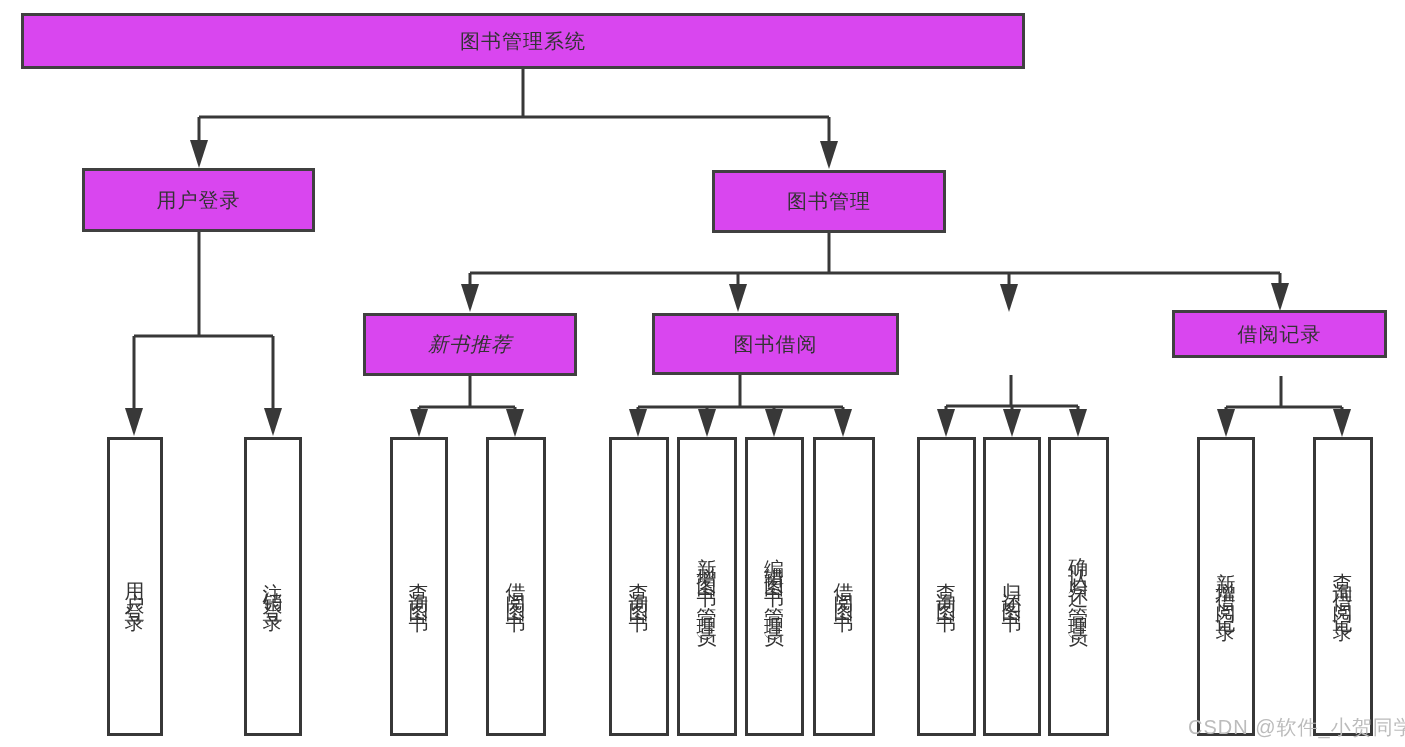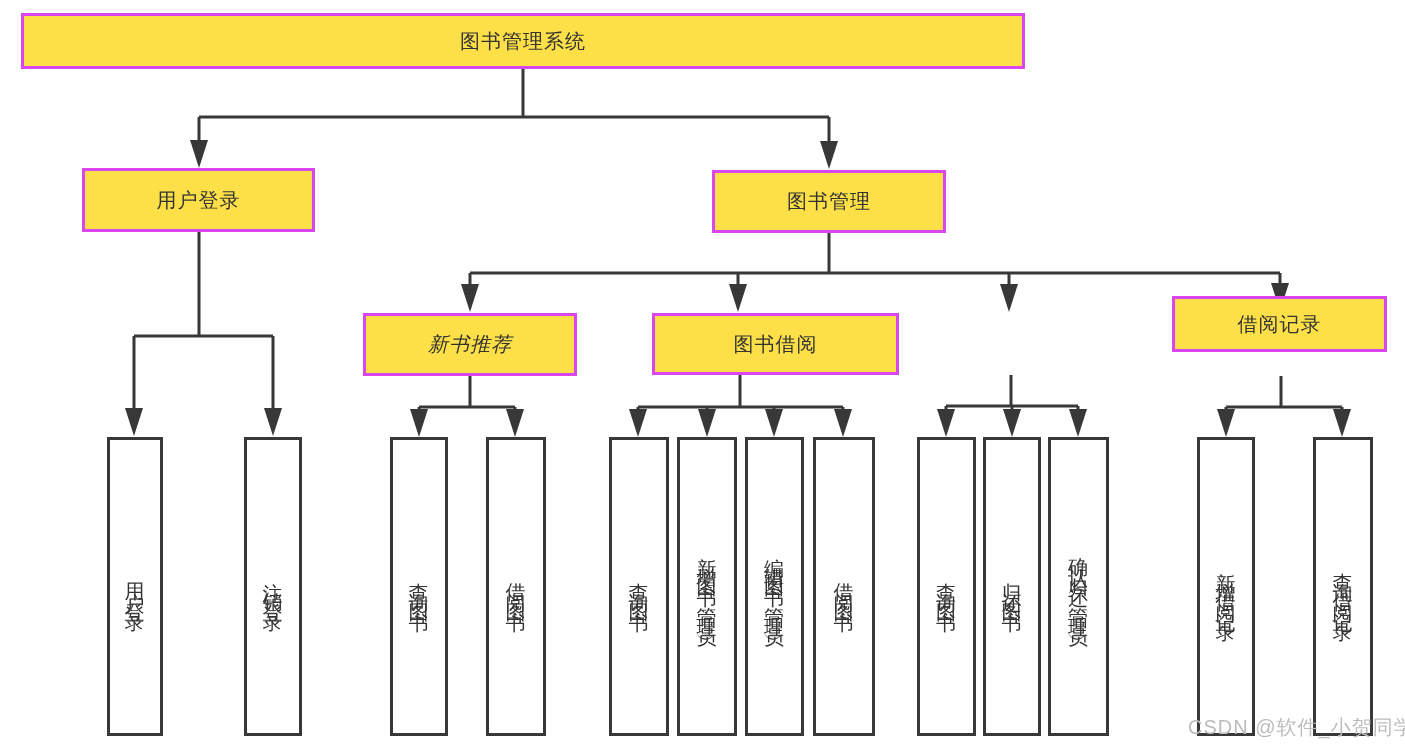--- a/index.html
+++ b/index.html
@@ -7,22 +7,22 @@
     position:relative;
     width:1405px;height:747px;
     background:#ffffff;
     font-family:"Liberation Sans","DejaVu Sans",sans-serif;
     overflow:hidden;
   }
   #connectors{position:absolute;left:0;top:0;width:1405px;height:747px;z-index:1;}
   .node{
     position:absolute;
     box-sizing:border-box;
-    border:3px solid #d946ef;
-    background:#fde047;
+    border:3px solid #404040;
+    background:#d946ef;
     display:flex;align-items:center;justify-content:center;
     color:#333333;
     font-size:20px;
     letter-spacing:1px;
     z-index:2;
   }
   .leaf{
     position:absolute;
     box-sizing:border-box;
     border:3px solid #383838;
@@ -91,21 +91,21 @@
     <polygon class="ahead" points="1342,437 1333,409 1351,409"></polygon>
   </svg>
 
   <div class="node" style="left:21px;top:13px;width:1004px;height:56px;">图书管理系统</div>
 
   <div class="node" style="left:82px;top:168px;width:233px;height:64px;">用户登录</div>
   <div class="node" style="left:712px;top:170px;width:234px;height:63px;">图书管理</div>
 
   <div class="node" style="left:363px;top:313px;width:214px;height:63px;font-style:italic;">新书推荐</div>
   <div class="node" style="left:632px;top:313px;width:247px;height:62px;margin-left:20px;">图书借阅</div>
-  <div class="node" style="left:1172px;top:296px;width:215px;height:56px;">借阅记录</div>
+  <div class="node" style="left:1172px;top:310px;width:215px;height:48px;">借阅记录</div>
 
   <div class="leaf" style="left:107px;top:437px;width:56px;height:299px;">
     <span>用户登录</span>
   </div>
   <div class="leaf" style="left:244px;top:437px;width:58px;height:299px;">
     <span>注销登录</span>
   </div>
 
   <div class="leaf" style="left:390px;top:437px;width:58px;height:299px;">
     <span>查询图书</span>

